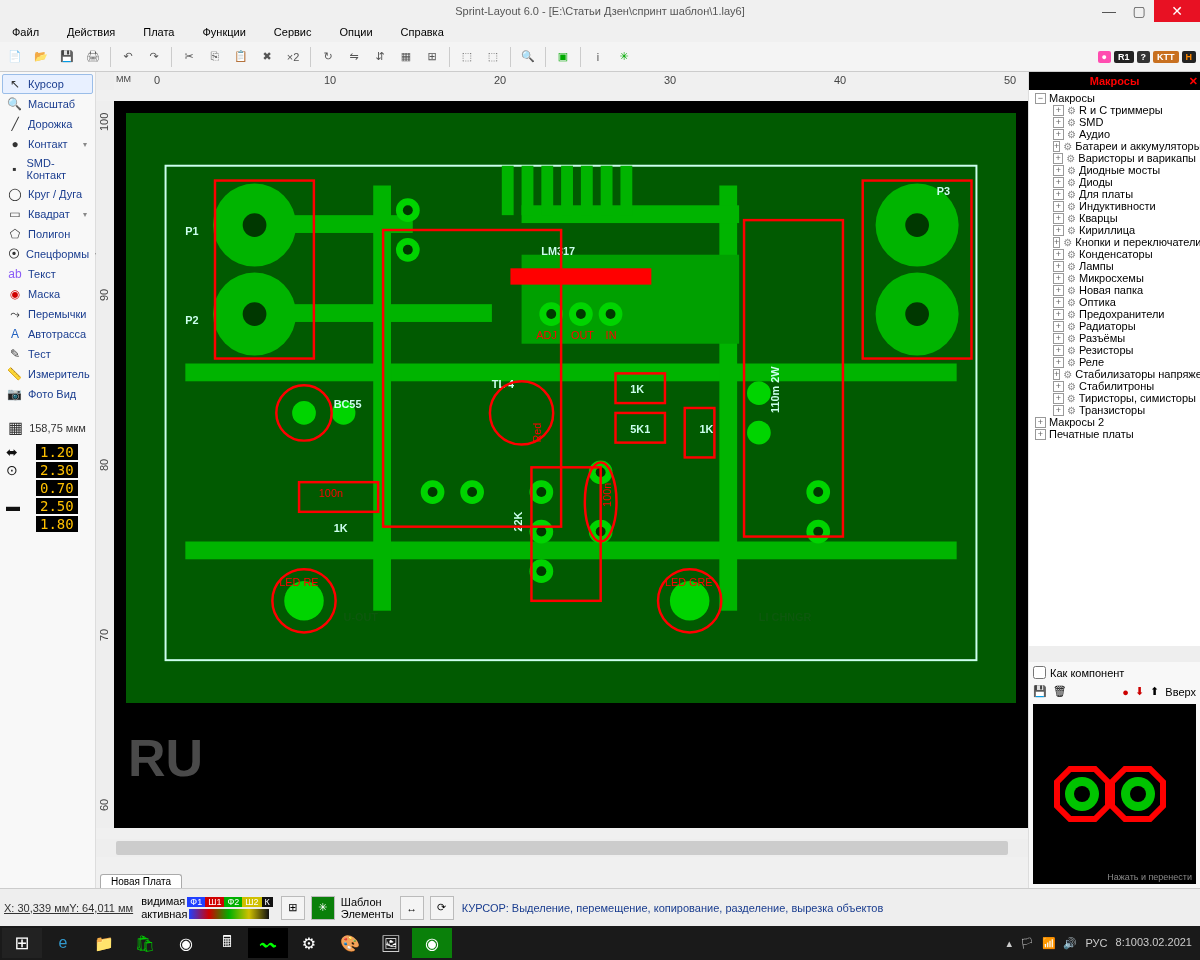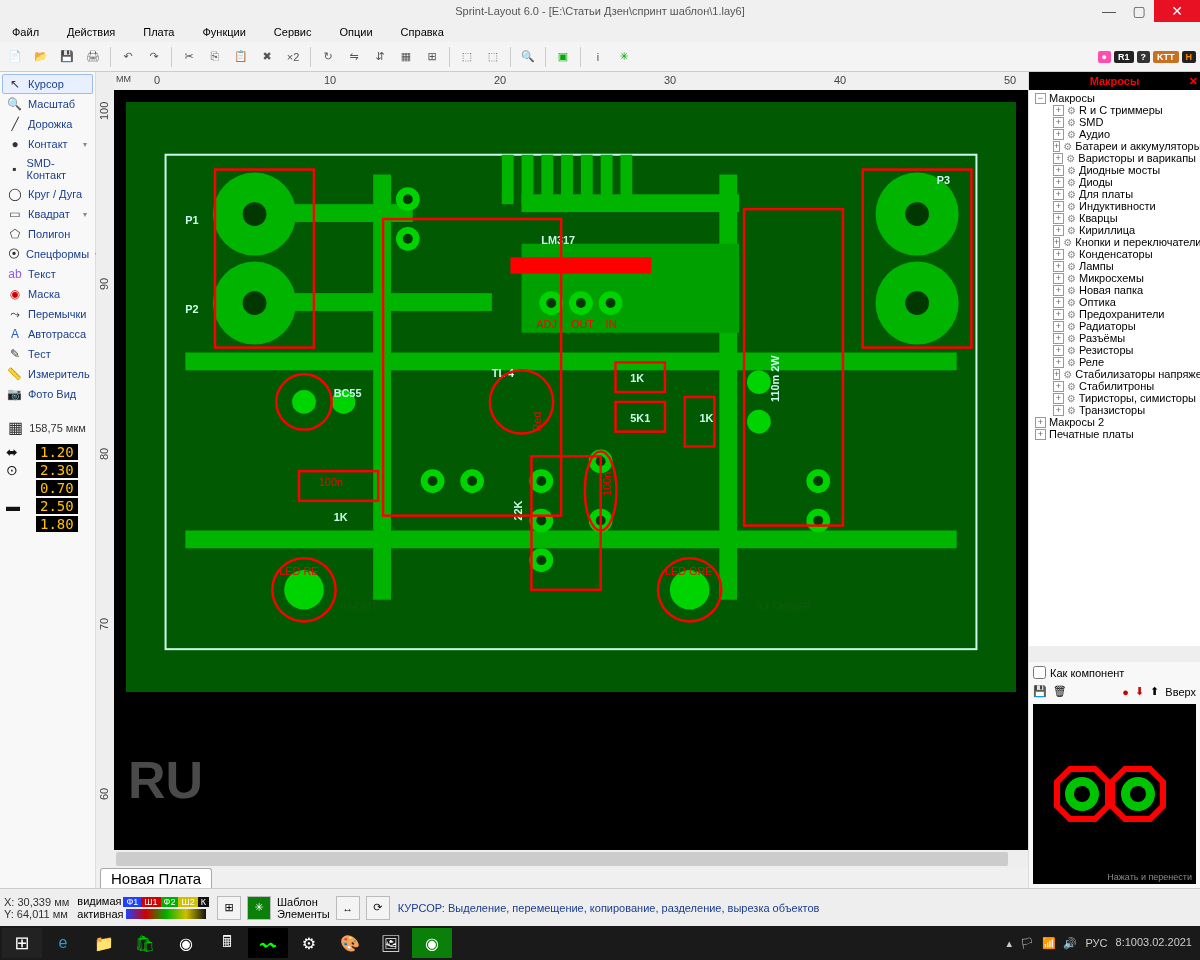--- a/index.html
+++ b/index.html
@@ -24,53 +24,53 @@
 .lt-item { display: flex; align-items: center; gap: 6px; padding: 3px 6px; cursor: default; color: #1a3d8f; font-size: 11px; }
 .lt-item.active { background: #e8f0ff; border: 1px solid #9abde8; border-radius: 2px; padding: 2px 5px; }
 .lt-item .ico { width: 14px; height: 14px; display: inline-flex; align-items: center; justify-content: center; font-size: 12px; }
 .lt-item .arrow { margin-left: auto; font-size: 8px; color: #888; }
 .lt-spacer { height: 10px; }
 .lt-value-group { padding: 2px; }
 .lt-value-row { display: flex; align-items: center; gap: 4px; padding: 1px 2px; }
 .lt-value-row .ico { width: 26px; color: #111; font-size: 14px; }
 .lt-value-row .val { background: #000; color: #ffc000; padding: 0 4px; font-family: monospace; font-size: 14px; min-width: 34px; text-align: right; }
 .grid-ico { margin: 4px 6px; display: flex; align-items: center; gap: 6px; color: #333; }
-.center { flex: 1; display: flex; flex-direction: column; min-width: 0; background: #f0f0f0; }
+.center { flex: 1; display: flex; flex-direction: column; min-width: 0; background: #f0f0f0; gap: 11px; }
 .ruler-corner { width: 18px; height: 18px; background: #eee; }
 .ruler-h { height: 18px; background: #eee; position: relative; font-size: 8px; color: #444; }
 .ruler-h .unit { position: absolute; left: 2px; top: 2px; font-size: 9px; }
 .ruler-h .tick { position: absolute; top: 2px; }
 .ruler-v { width: 18px; background: #eee; position: relative; font-size: 8px; color: #444; }
 .ruler-v .tick { position: absolute; left: 2px; transform: rotate(-90deg); transform-origin: left top; }
 .canvas-row { flex: 1; display: flex; min-height: 0; }
 .canvas-wrap { flex: 1; background: #000; position: relative; overflow: hidden; }
 .pcb { position: absolute; left: 12px; top: 12px; right: 12px; height: 590px; background: #015a01; }
 .pcb svg { width: 100%; height: 100%; }
 .ru-mark { position: absolute; left: 14px; bottom: 40px; color: #4a4a4a; font-size: 52px; font-weight: bold; font-family: Arial; }
 .scroll-h { height: 18px; background: #eee; display: flex; }
 .scroll-h .thumb { background: #ccc; height: 14px; margin: 2px; flex: 1; border-radius: 2px; }
 .tabbar { height: 20px; background: #f0f0f0; display: flex; align-items: flex-end; padding-left: 4px; }
-.tab { background: #fff; border: 1px solid #aaa; border-bottom: none; padding: 1px 10px; font-size: 15px; border-radius: 3px 3px 0 0; }
+.tab { background: #fff; border: 1px solid #aaa; border-bottom: none; padding: 1px 10px; font-size: 10px; border-radius: 3px 3px 0 0; }
 .right-panel { width: 172px; background: #f8f8f8; border-left: 1px solid #ddd; display: flex; flex-direction: column; }
 .rp-header { background: #000; color: #f00; height: 18px; display: flex; align-items: center; justify-content: center; font-weight: bold; font-size: 11px; position: relative; }
 .rp-header .x { position: absolute; right: 2px; color: #f00; }
 .tree { flex: 1; overflow-y: auto; background: #fff; padding: 2px; }
 .tree-node { display: flex; align-items: center; gap: 3px; padding: 0 2px; font-size: 11px; color: #000; white-space: nowrap; }
 .tree-node .exp { width: 11px; height: 11px; border: 1px solid #999; display: inline-flex; align-items: center; justify-content: center; font-size: 9px; line-height: 1; color: #666; }
 .tree-node.l1 { padding-left: 4px; }
 .tree-node.l2 { padding-left: 22px; }
 .tree-node .gear { color: #888; font-size: 10px; }
 .rp-scroll-h { height: 16px; background: #eee; }
 .rp-check { padding: 4px; display: flex; align-items: center; gap: 4px; }
 .rp-icons { padding: 2px 4px; display: flex; align-items: center; gap: 6px; }
 .rp-icons .sp { flex: 1; }
 .preview { height: 180px; background: #000; margin: 4px; position: relative; display: flex; align-items: center; justify-content: center; }
 .preview-hint { position: absolute; bottom: 2px; right: 4px; color: #888; font-size: 9px; }
 .statusbar { height: 38px; background: #eee; border-top: 1px solid #ccc; display: flex; align-items: center; padding: 0 4px; gap: 8px; font-size: 10px; }
-.status-coords { display: flex; flex-direction: column; color: #333; }
+.status-coords { display: flex; flex-direction: row; color: #333; text-decoration: underline; }
 .status-layers { display: flex; flex-direction: column; font-size: 9px; gap: 1px; }
 .layer-row { display: flex; align-items: center; gap: 2px; }
 .layer-box { padding: 0 3px; color: #fff; font-size: 9px; }
 .status-mid { display: flex; align-items: center; gap: 6px; }
 .status-mid .mbtn { width: 24px; height: 24px; border: 1px solid #bbb; background: #f4f4f4; display: flex; align-items: center; justify-content: center; }
 .status-info { color: #1a3d8f; }
 .taskbar { height: 34px; background: #1a1a1a; display: flex; align-items: center; padding: 0 2px; gap: 1px; }
 .task-btn { width: 40px; height: 30px; display: flex; align-items: center; justify-content: center; color: #fff; font-size: 16px; }
 .task-btn.start { background: #222; font-size: 18px; }
 .task-right { margin-left: auto; display: flex; align-items: center; color: #ccc; font-size: 10px; gap: 8px; padding-right: 6px; }

